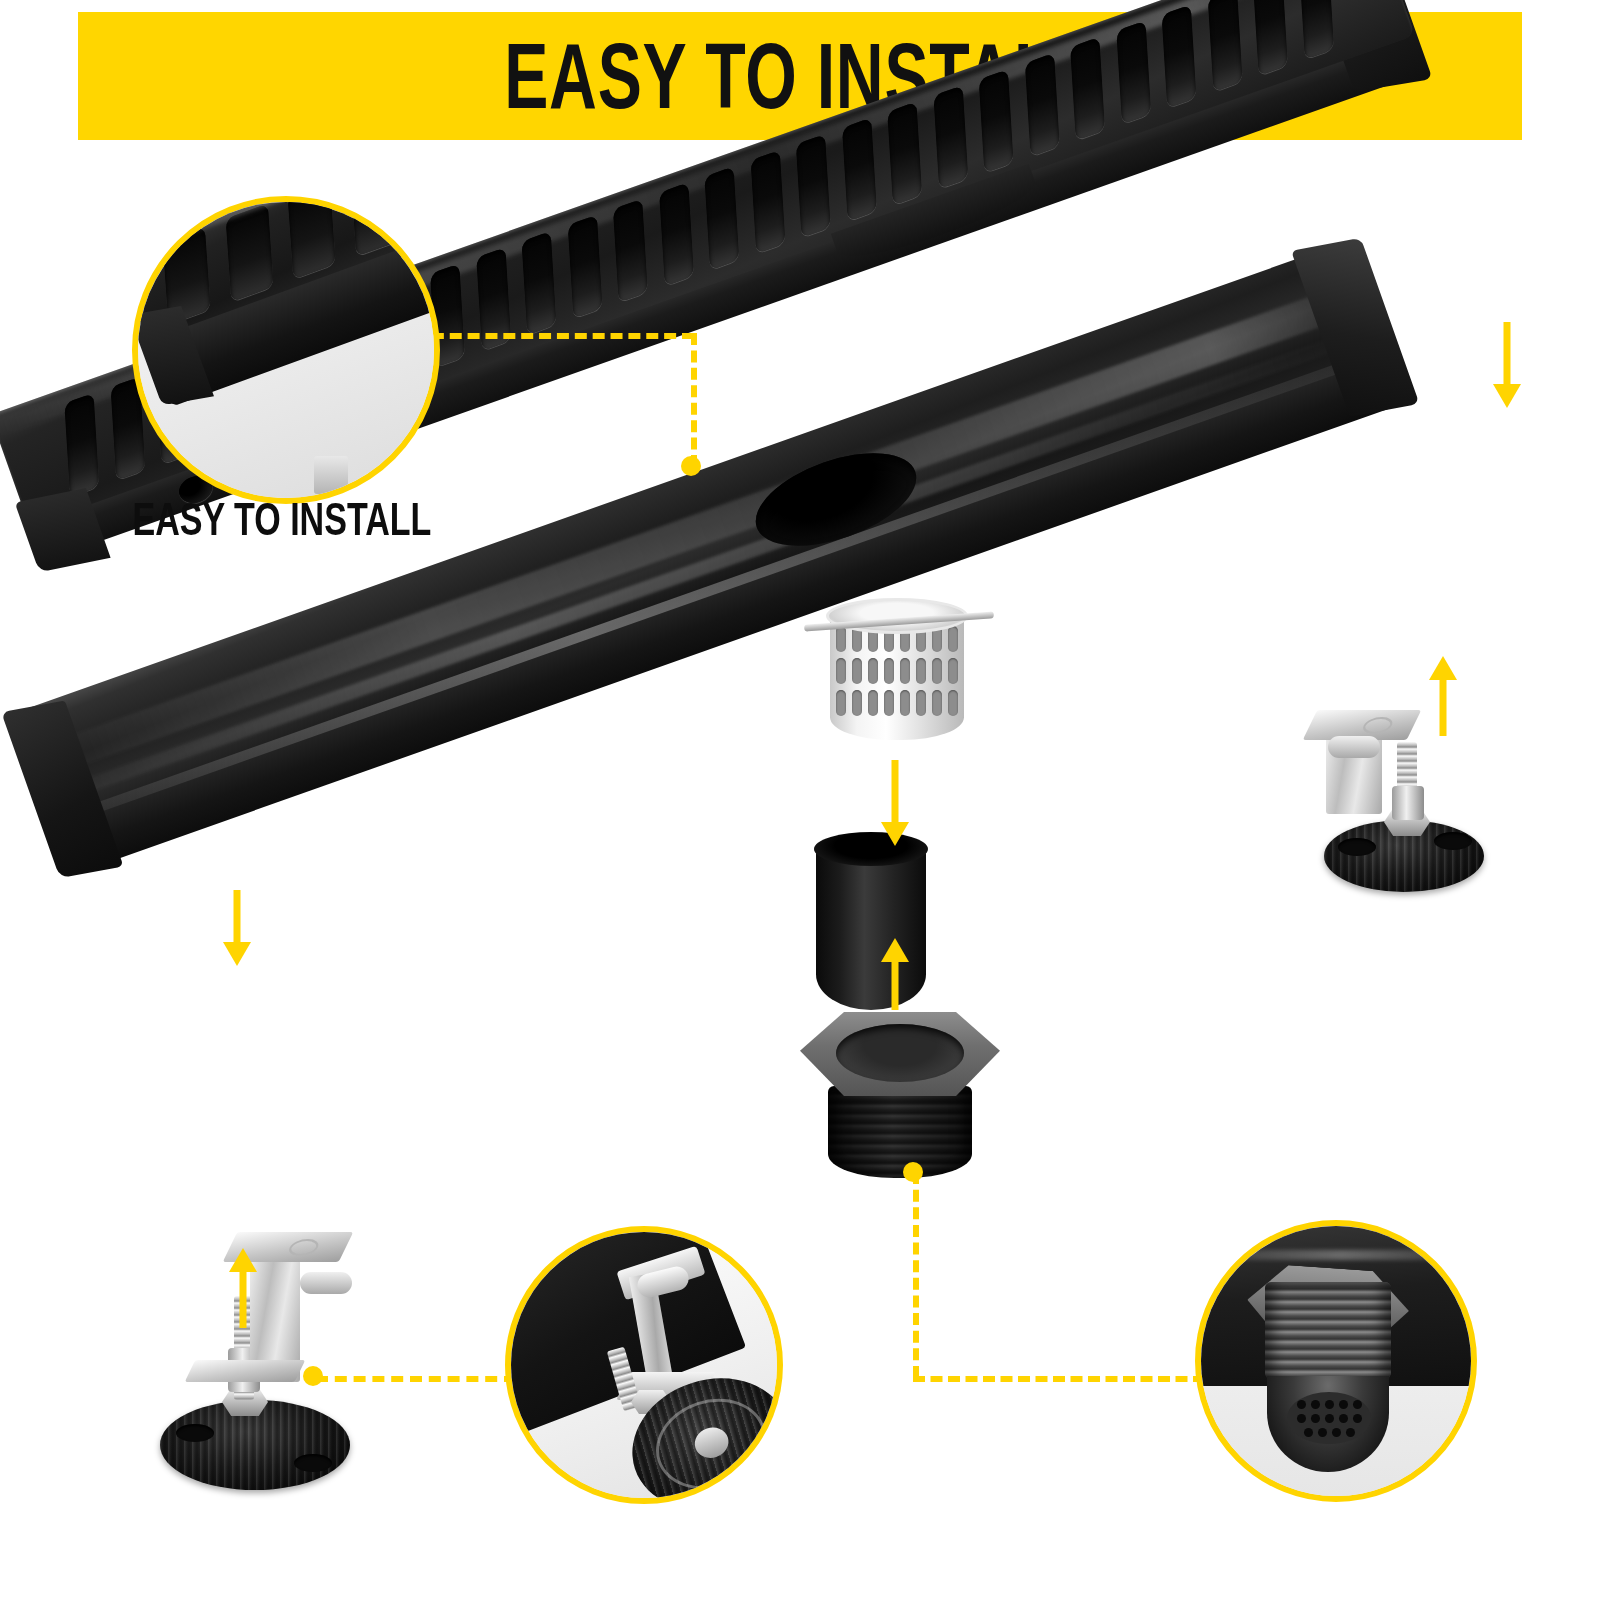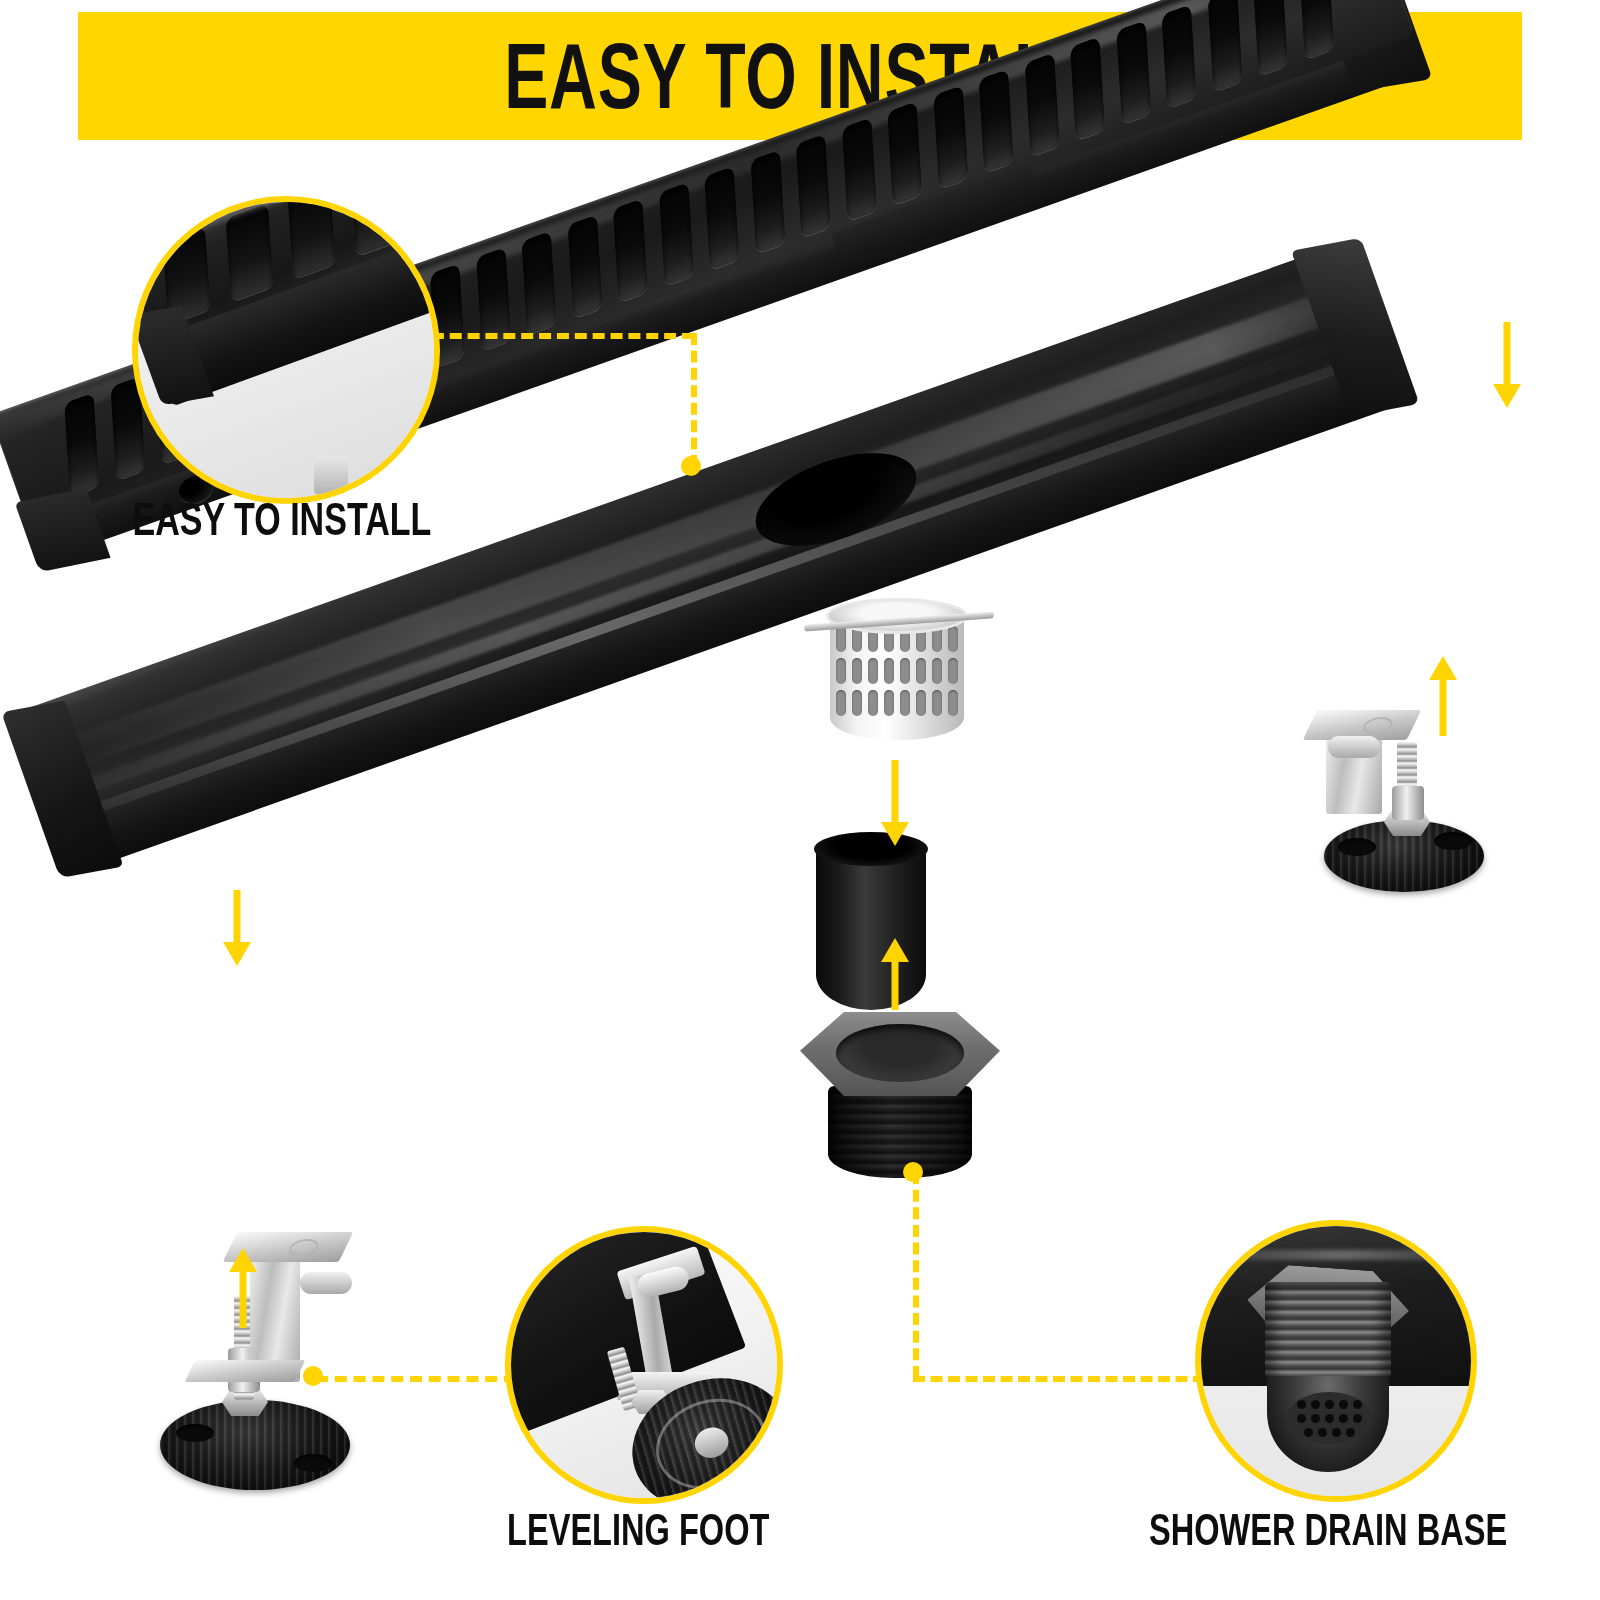--- a/index.html
+++ b/index.html
@@ -514,23 +514,20 @@
       <div style="position:absolute;left:104px;top:116px;width:18px;height:62px;background:repeating-linear-gradient(180deg,#fafafa 0px,#bfbfbf 3px,#8e8e8e 5px,#fafafa 7px);border-radius:3px;transform:rotate(-16deg);"></div>
       <div style="position:absolute;left:120px;top:158px;width:40px;height:24px;background:linear-gradient(180deg,#f0f0f0,#9f9f9f);clip-path:polygon(20% 0%,80% 0%,100% 50%,80% 100%,20% 100%,0% 50%);"></div>
 
       <div style="position:absolute;left:120px;top:148px;width:160px;height:128px;border-radius:50%;background:radial-gradient(ellipse at 45% 38%,#3d3d3d 0%,#1d1d1d 48%,#090909 80%);overflow:hidden;transform:rotate(-18deg);">
         <div style="position:absolute;inset:0;border-radius:50%;background:repeating-linear-gradient(92deg,rgba(255,255,255,.25) 0px,rgba(255,255,255,0) 3px,rgba(0,0,0,.55) 5px,rgba(255,255,255,0) 8px);opacity:.6;"></div>
         <div style="position:absolute;left:24px;top:20px;right:24px;bottom:20px;border:3px solid rgba(200,200,200,.45);border-radius:50%;"></div>
         <div style="position:absolute;left:64px;top:48px;width:34px;height:30px;border-radius:50%;background:linear-gradient(180deg,#ececec,#9d9d9d);"></div>
       </div>
     </div>
   </div>
-  <div class="callout-label" style="left:418px;top:1508px;width:440px;font-size:44px;">
-    <span>LEVELING FOOT</span>
-  </div>
 
   <div class="inset" style="left:1195px;top:1220px;width:270px;height:270px;">
     <div class="inner" style="background:linear-gradient(180deg,#f5f5f5 0%,#efefef 46%,#e6e6e6 100%);">
 
       <div style="position:absolute;left:-30px;top:-10px;width:340px;height:170px;background:linear-gradient(175deg,#3a3a3a,#1d1d1d 45%,#101010 100%);"></div>
       <div style="position:absolute;left:-30px;top:24px;width:340px;height:10px;background:linear-gradient(90deg,rgba(255,255,255,0),rgba(255,255,255,.30),rgba(255,255,255,0));filter:blur(2px);"></div>
 
       <div style="position:absolute;left:46px;top:42px;width:162px;height:78px;background:linear-gradient(180deg,#9a9a9a,#6e6e6e 55%,#4d4d4d);clip-path:polygon(24% 0%,76% 0%,100% 48%,76% 100%,24% 100%,0% 48%);transform:rotate(4deg);"></div>
 
       <div style="position:absolute;left:64px;top:56px;width:126px;height:110px;border-radius:6px 6px 40% 40%/6px 6px 18% 18%;background:repeating-linear-gradient(180deg,#8d8d8d 0px,#4b4b4b 4px,#343434 7px,#8d8d8d 10px);box-shadow:inset 9px 0 14px rgba(0,0,0,.5),inset -9px 0 14px rgba(0,0,0,.5);"></div>
@@ -549,17 +546,14 @@
           <div style="width:9px;height:9px;border-radius:50%;background:#0a0a0a;"></div>
           <div style="width:9px;height:9px;border-radius:50%;background:#0a0a0a;"></div>
           <div style="width:9px;height:9px;border-radius:50%;background:#0a0a0a;"></div>
           <div style="width:9px;height:9px;border-radius:50%;background:#0a0a0a;"></div>
           <div style="width:9px;height:9px;border-radius:50%;background:#0a0a0a;"></div>
           <div style="width:9px;height:9px;border-radius:50%;background:#0a0a0a;"></div>
         </div>
       </div>
     </div>
   </div>
-  <div class="callout-label" style="left:1068px;top:1508px;width:520px;font-size:44px;">
-    <span>SHOWER DRAIN BASE</span>
-  </div>
 
 </div>
 
 </body></html>

